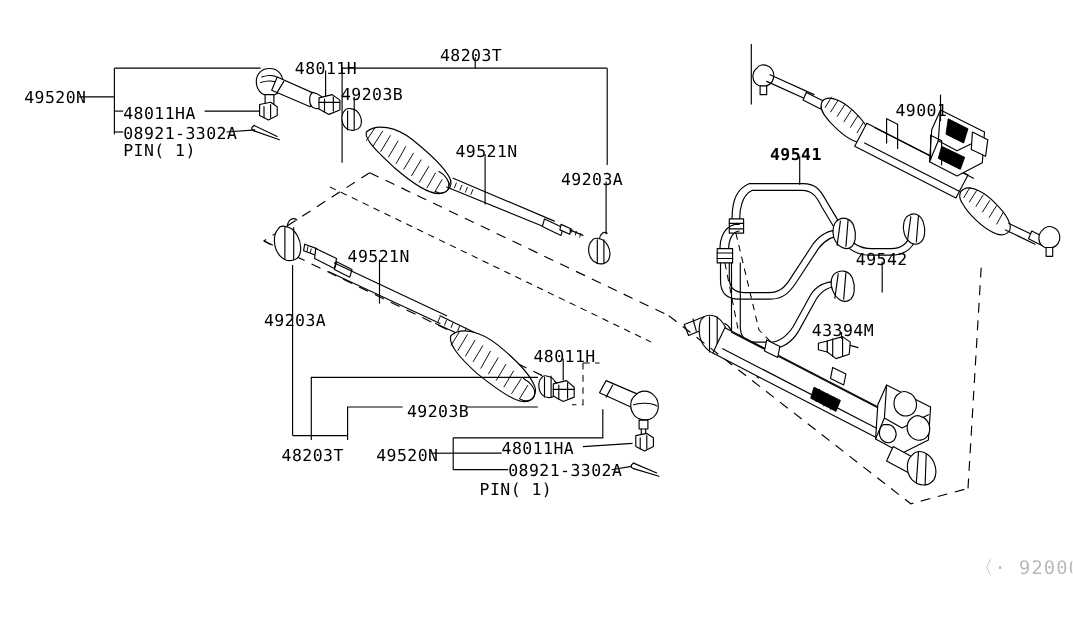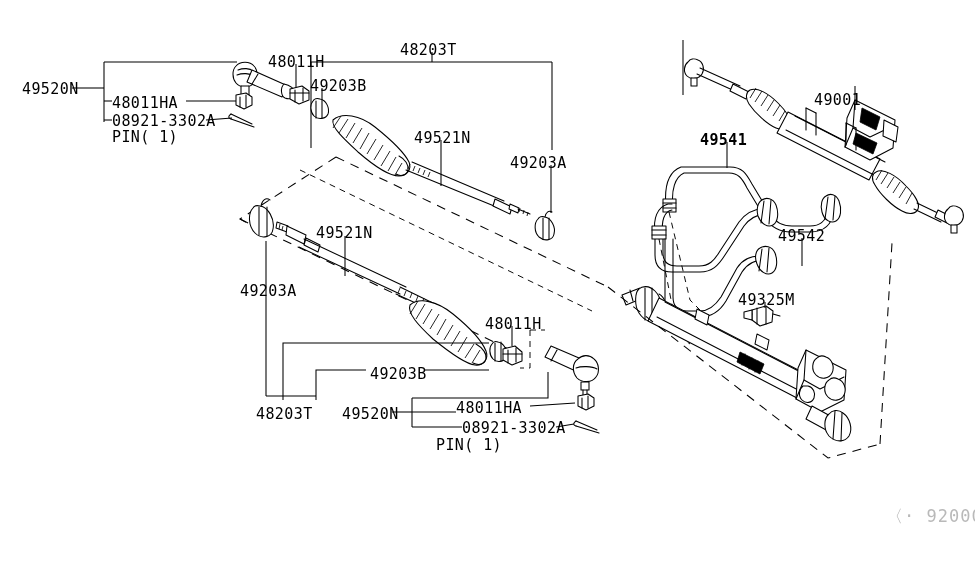--- a/index.html
+++ b/index.html
@@ -378,17 +378,17 @@
   <div class="label" style="left:370px;top:366px;">49203B</div>
   <div class="label" style="left:256px;top:406px;">48203T</div>
   <div class="label" style="left:342px;top:406px;">49520N</div>
   <div class="label" style="left:456px;top:400px;">48011HA</div>
   <div class="label" style="left:462px;top:420px;">08921-3302A</div>
   <div class="label" style="left:436px;top:437px;">PIN( 1)</div>
 
   <div class="label" style="left:814px;top:74px;margin-top:18px;">49001</div>
   <div class="label" style="left:700px;top:132px;font-weight:bold;">49541</div>
   <div class="label" style="left:778px;top:228px;">49542</div>
-  <div class="label" style="left:738px;top:292px;">49325M</div>
+  <div class="label" style="left:738px;top:292px;">43394M</div>
 
   <div class="watermark" style="left:886px;top:505px;">〈· 92000</div>
 
 </div>
 
 </body></html>

